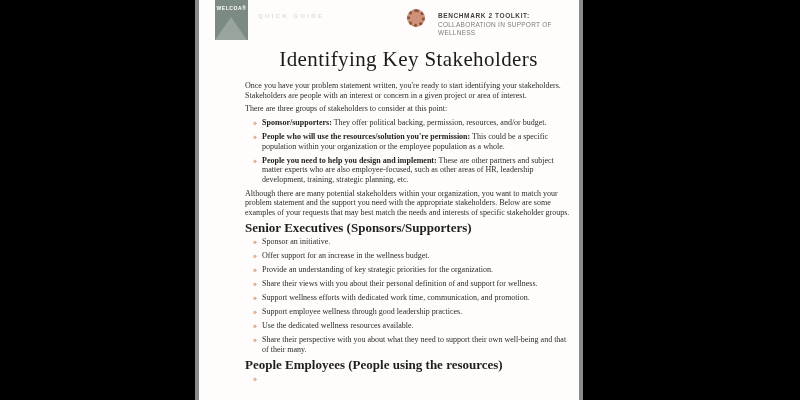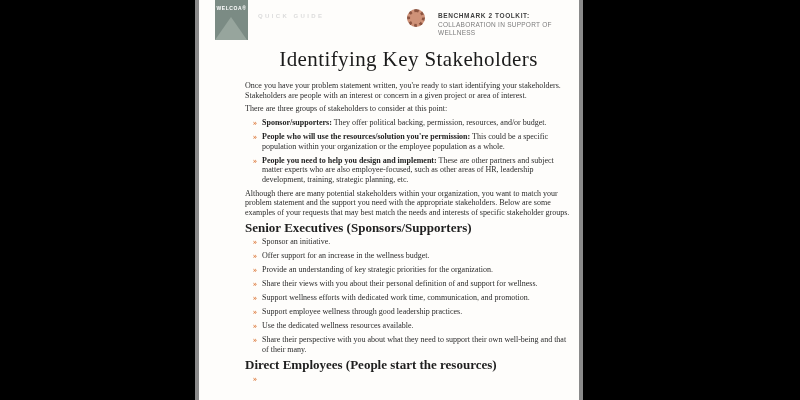--- a/index.html
+++ b/index.html
@@ -168,21 +168,21 @@
         <li>
             <span class="bmark">»</span>
             <span>Use the dedicated wellness resources available.</span>
           </li>
         <li>
             <span class="bmark">»</span>
             <span>Share their perspective with you about what they need to support their own well-being and that of their many.</span>
           </li>
       </ul>
 
-      <h3 class="sec">Direct Employees (People start the resources)</h3>
+      <h3 class="sec">People Employees (People using the resources)</h3>
       <ul class="bullets">
         <li>
             <span class="bmark">»</span>
           </li>
       </ul>
     </div>
 
   </div>
 </div>
 

